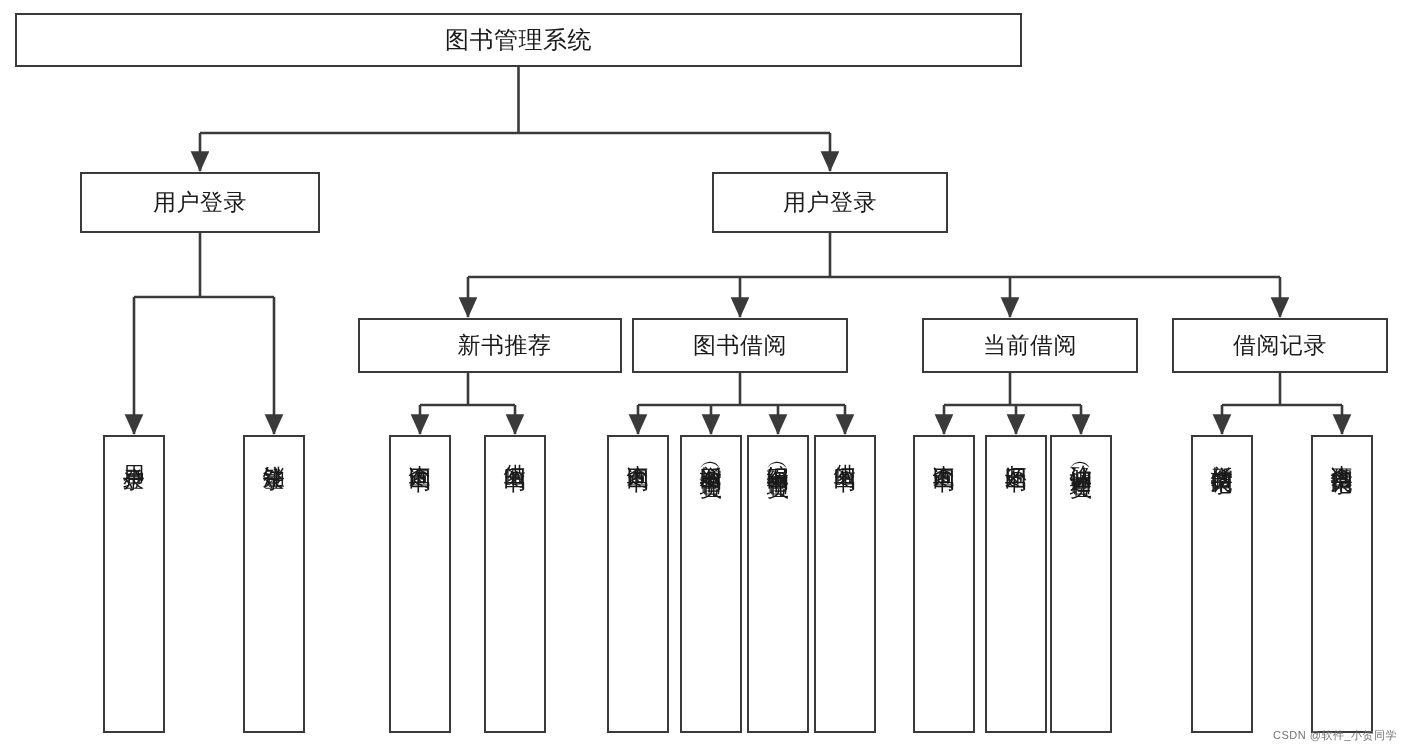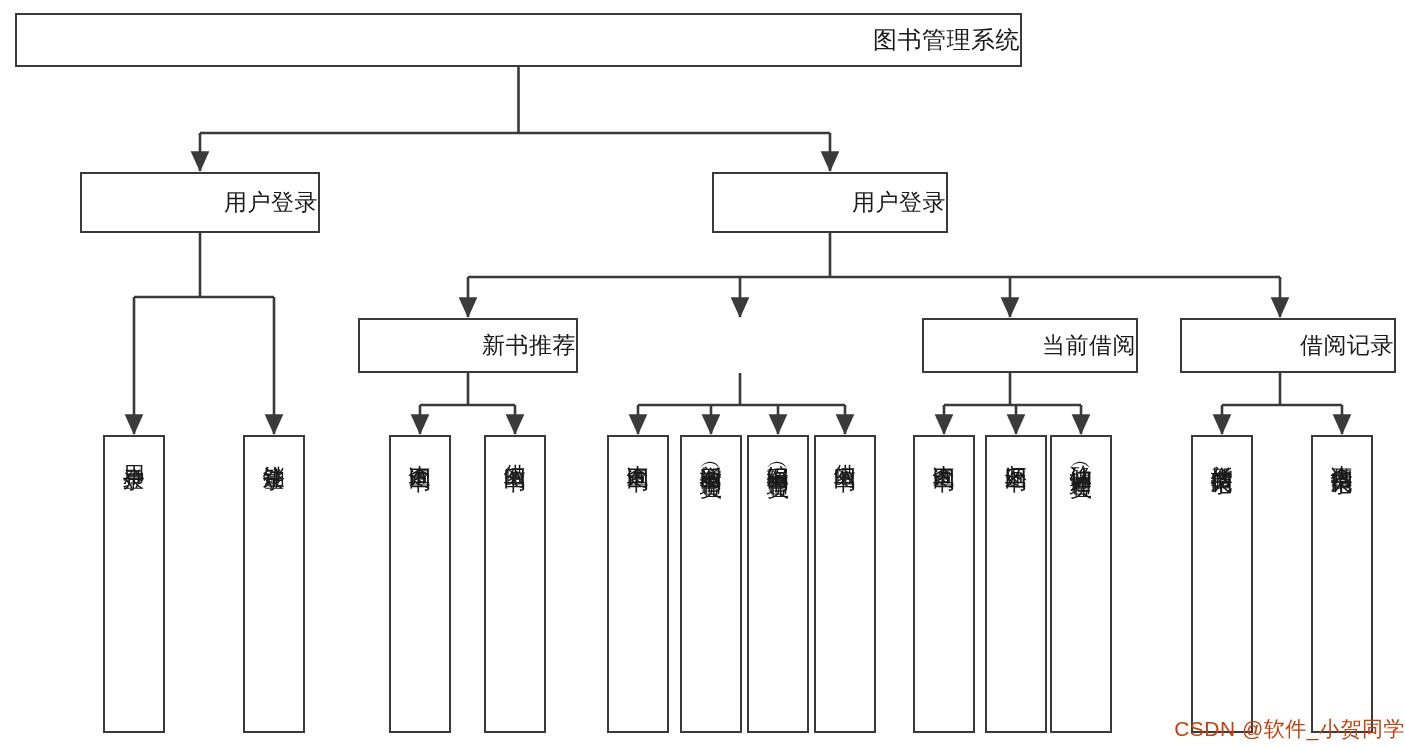--- a/index.html
+++ b/index.html
@@ -25,21 +25,21 @@
     height: 747px;
     pointer-events: none;
   }
   .node {
     position: absolute;
     box-sizing: border-box;
     border: 2.5px solid #3a3a3a;
     background: #ffffff;
     display: flex;
     align-items: center;
-    justify-content: flex-end;
+    justify-content: center;
     color: #1a1a1a;
   }
   .node-label {
     display: block;
     text-align: center;
     line-height: 1.02;
     letter-spacing: 0.5px;
   }
   
   .node.horiz .node-label {
@@ -58,24 +58,24 @@
     writing-mode: vertical-rl;
     text-orientation: upright;
     font-size: 22px;
     line-height: 1.06;
     letter-spacing: 2px;
     white-space: nowrap;
     max-height: 100%;
   }
   #watermark {
     position: absolute;
-    right: 0;
+    right: 8px;
     bottom: 4px;
-    font-size: 21px;
-    color: #c2410c;
+    font-size: 11px;
+    color: #737373;
     letter-spacing: 0.5px;
     white-space: nowrap;
   }
 </style>
 </head>
 <body>
 
 <div id="canvas">
 
   <svg id="wires" viewBox="0 0 1405 747" xmlns="http://www.w3.org/2000/svg">
@@ -125,27 +125,30 @@
     <span class="node-label">图书管理系统</span>
   </div>
 
   <div class="node horiz" id="node-user-login" style="left: 80px; top: 172px; width: 240px; height: 61px;">
     <span class="node-label">用户登录</span>
   </div>
   <div class="node horiz" id="node-book-manage" style="left: 712px; top: 172px; width: 236px; height: 61px;">
     <span class="node-label">用户登录</span>
   </div>
 
-  <div class="node horiz" id="node-new-book-rec" style="left: 358px; top: 318px; width: 220px; height: 55px; padding-left: 29px;">
+  <div class="node horiz" id="node-new-book-rec" style="left: 358px; top: 318px; width: 264px; height: 55px; padding-left: 29px;">
     <span class="node-label">新书推荐</span>
+  </div>
+  <div class="node horiz" id="node-book-borrow" style="left: 632px; top: 318px; width: 216px; height: 55px;">
+    <span class="node-label">图书借阅</span>
   </div>
   <div class="node horiz" id="node-current-borrow" style="left: 902px; top: 318px; width: 216px; height: 55px; margin-left: 20px;">
     <span class="node-label">当前借阅</span>
   </div>
-  <div class="node horiz" id="node-borrow-record" style="left: 1172px; top: 318px; width: 216px; height: 55px; margin-left: 8px;">
+  <div class="node horiz" id="node-borrow-record" style="left: 1172px; top: 318px; width: 216px; height: 55px;">
     <span class="node-label">借阅记录</span>
   </div>
 
   <div id="leaf-container">
       <div class="node vert" id="node-leaf-user-login" style="left: 103px; top: 435px; width: 62px; height: 298px;">
         <span class="node-label">用户登录</span>
       </div>
       <div class="node vert" id="node-leaf-logout" style="left: 243px; top: 435px; width: 62px; height: 298px;">
         <span class="node-label">注销登录</span>
       </div>

